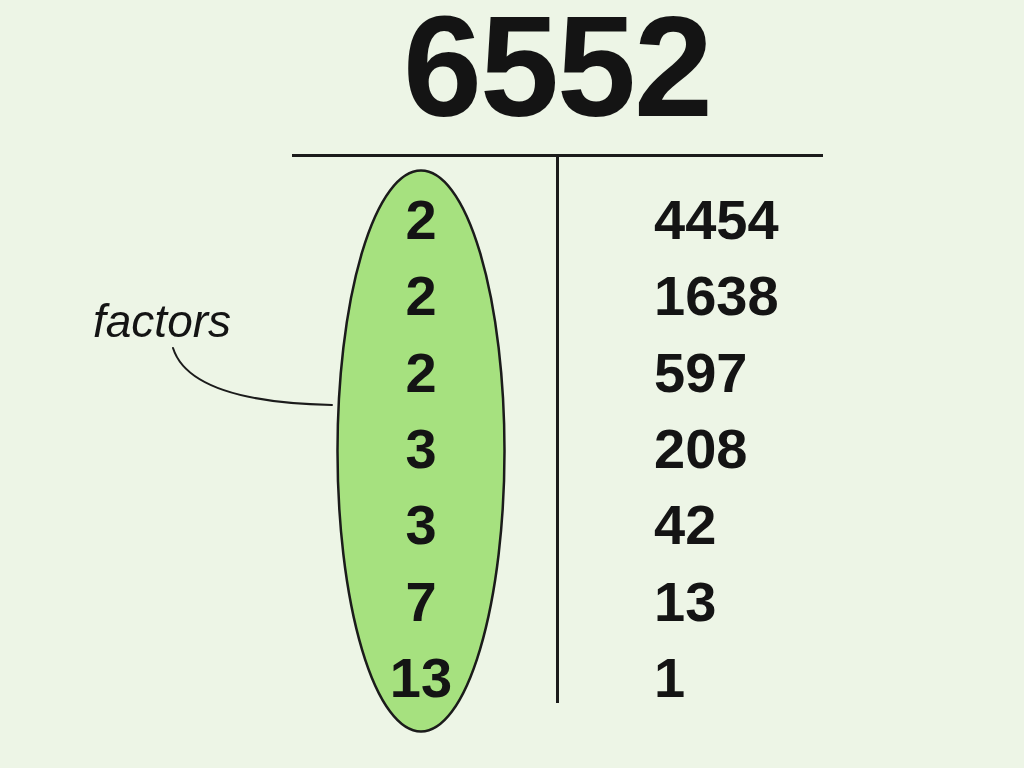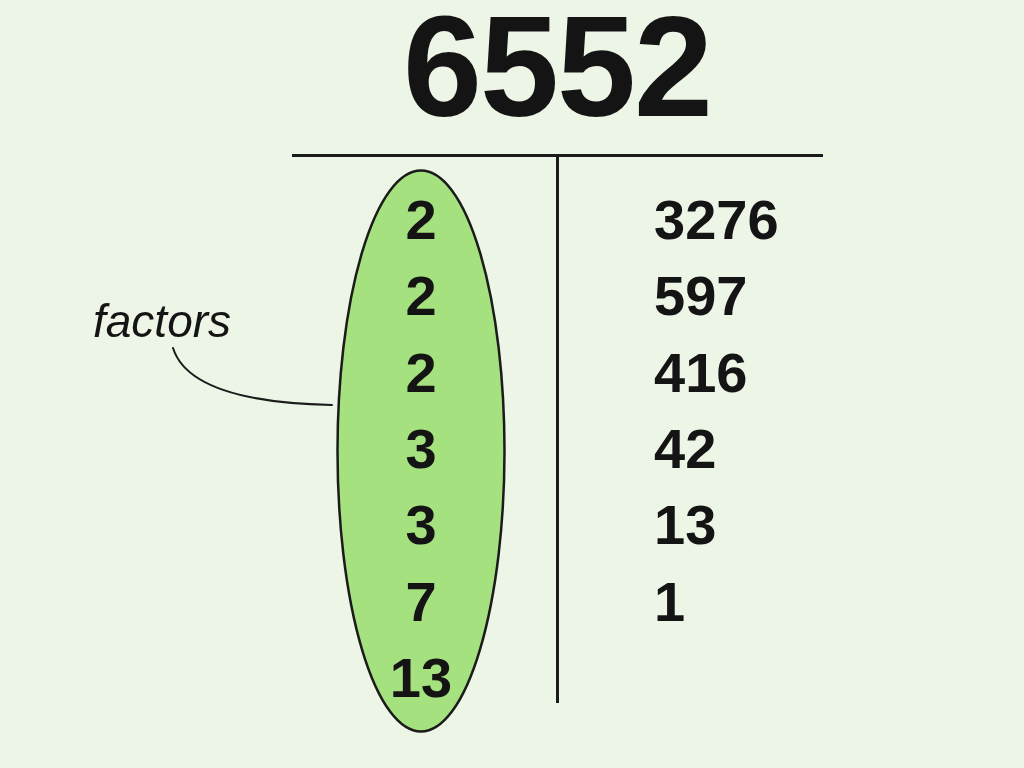--- a/index.html
+++ b/index.html
@@ -108,23 +108,24 @@
     <div class="row">2</div>
     <div class="row">2</div>
     <div class="row">2</div>
     <div class="row">3</div>
     <div class="row">3</div>
     <div class="row">7</div>
     <div class="row">13</div>
   </div>
 
   <div class="col col-quotients">
-    <div class="row">3276</div>
+    <div class="row">4454</div>
+    <div class="row">1638</div>
     <div class="row">597</div>
-    <div class="row">416</div>
+    <div class="row">208</div>
     <div class="row">42</div>
     <div class="row">13</div>
     <div class="row">1</div>
   </div>
 
   <div class="factors-label">factors</div>
 
   <svg class="pointer-svg" viewBox="0 0 175 75" aria-hidden="true">
     <path d="M 8 8 Q 25 62 167 65" style="fill:none;stroke:var(--stroke);stroke-width:2;stroke-linecap:round"></path>
   </svg>

